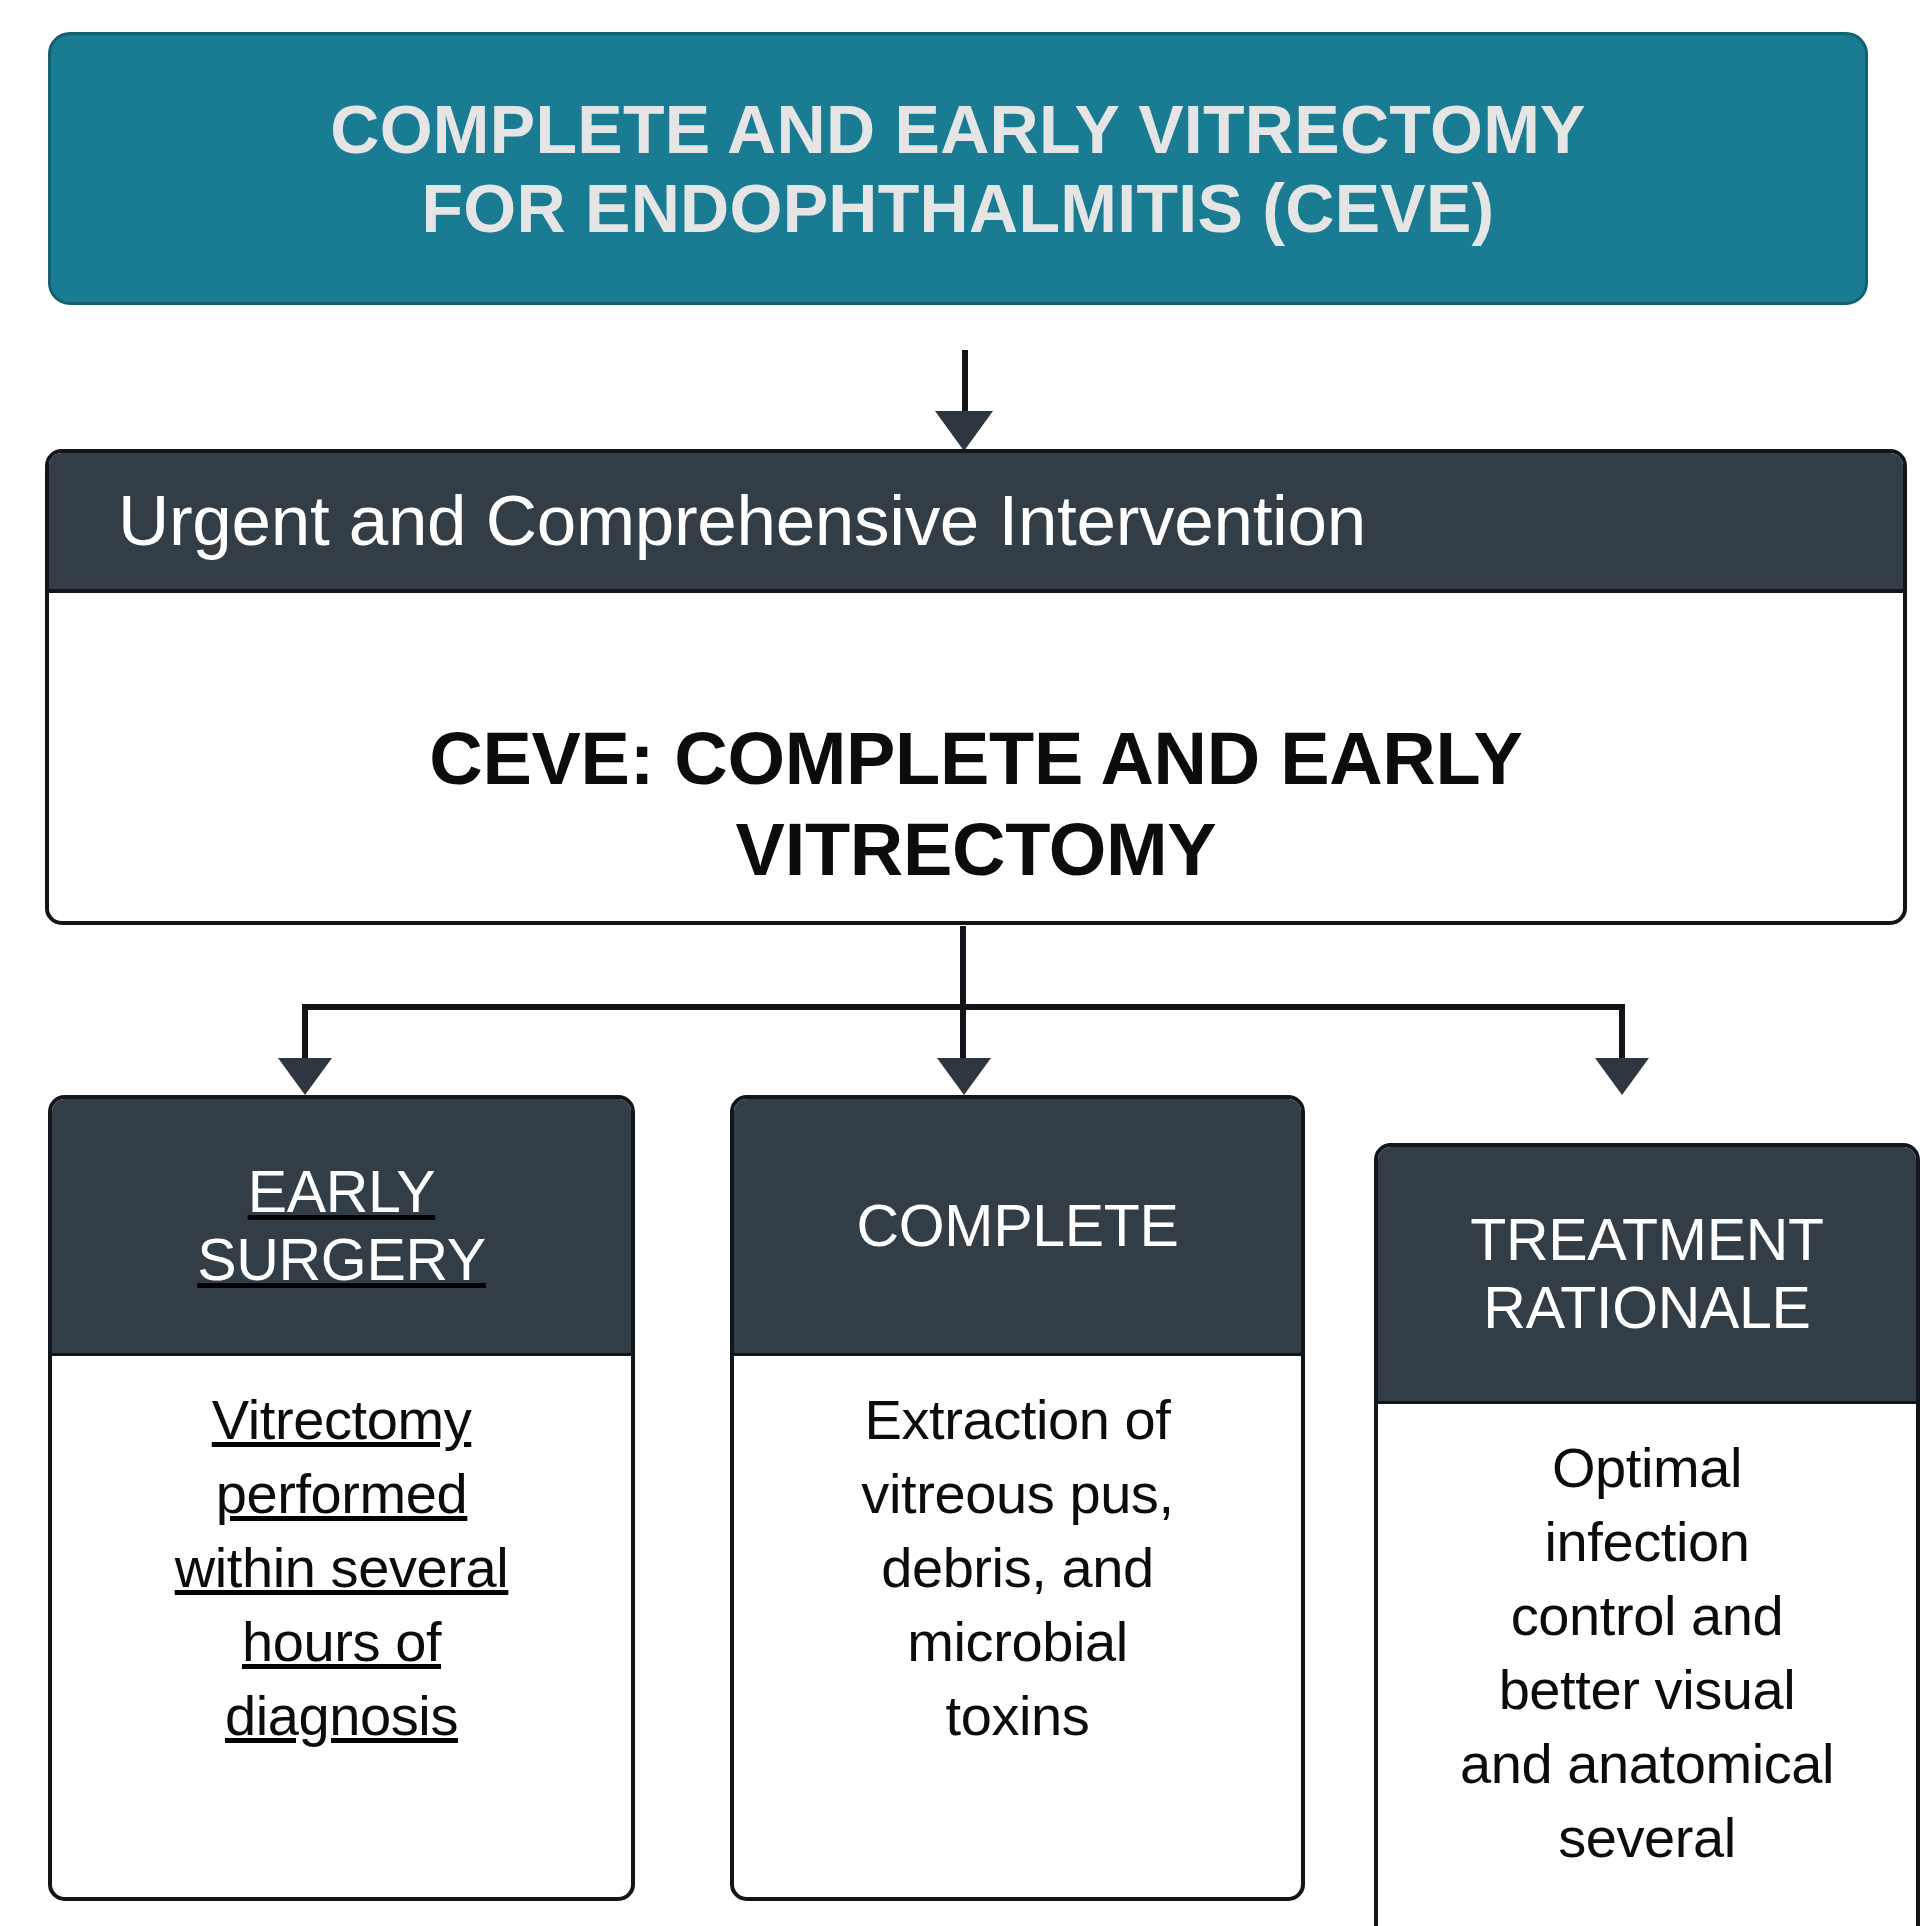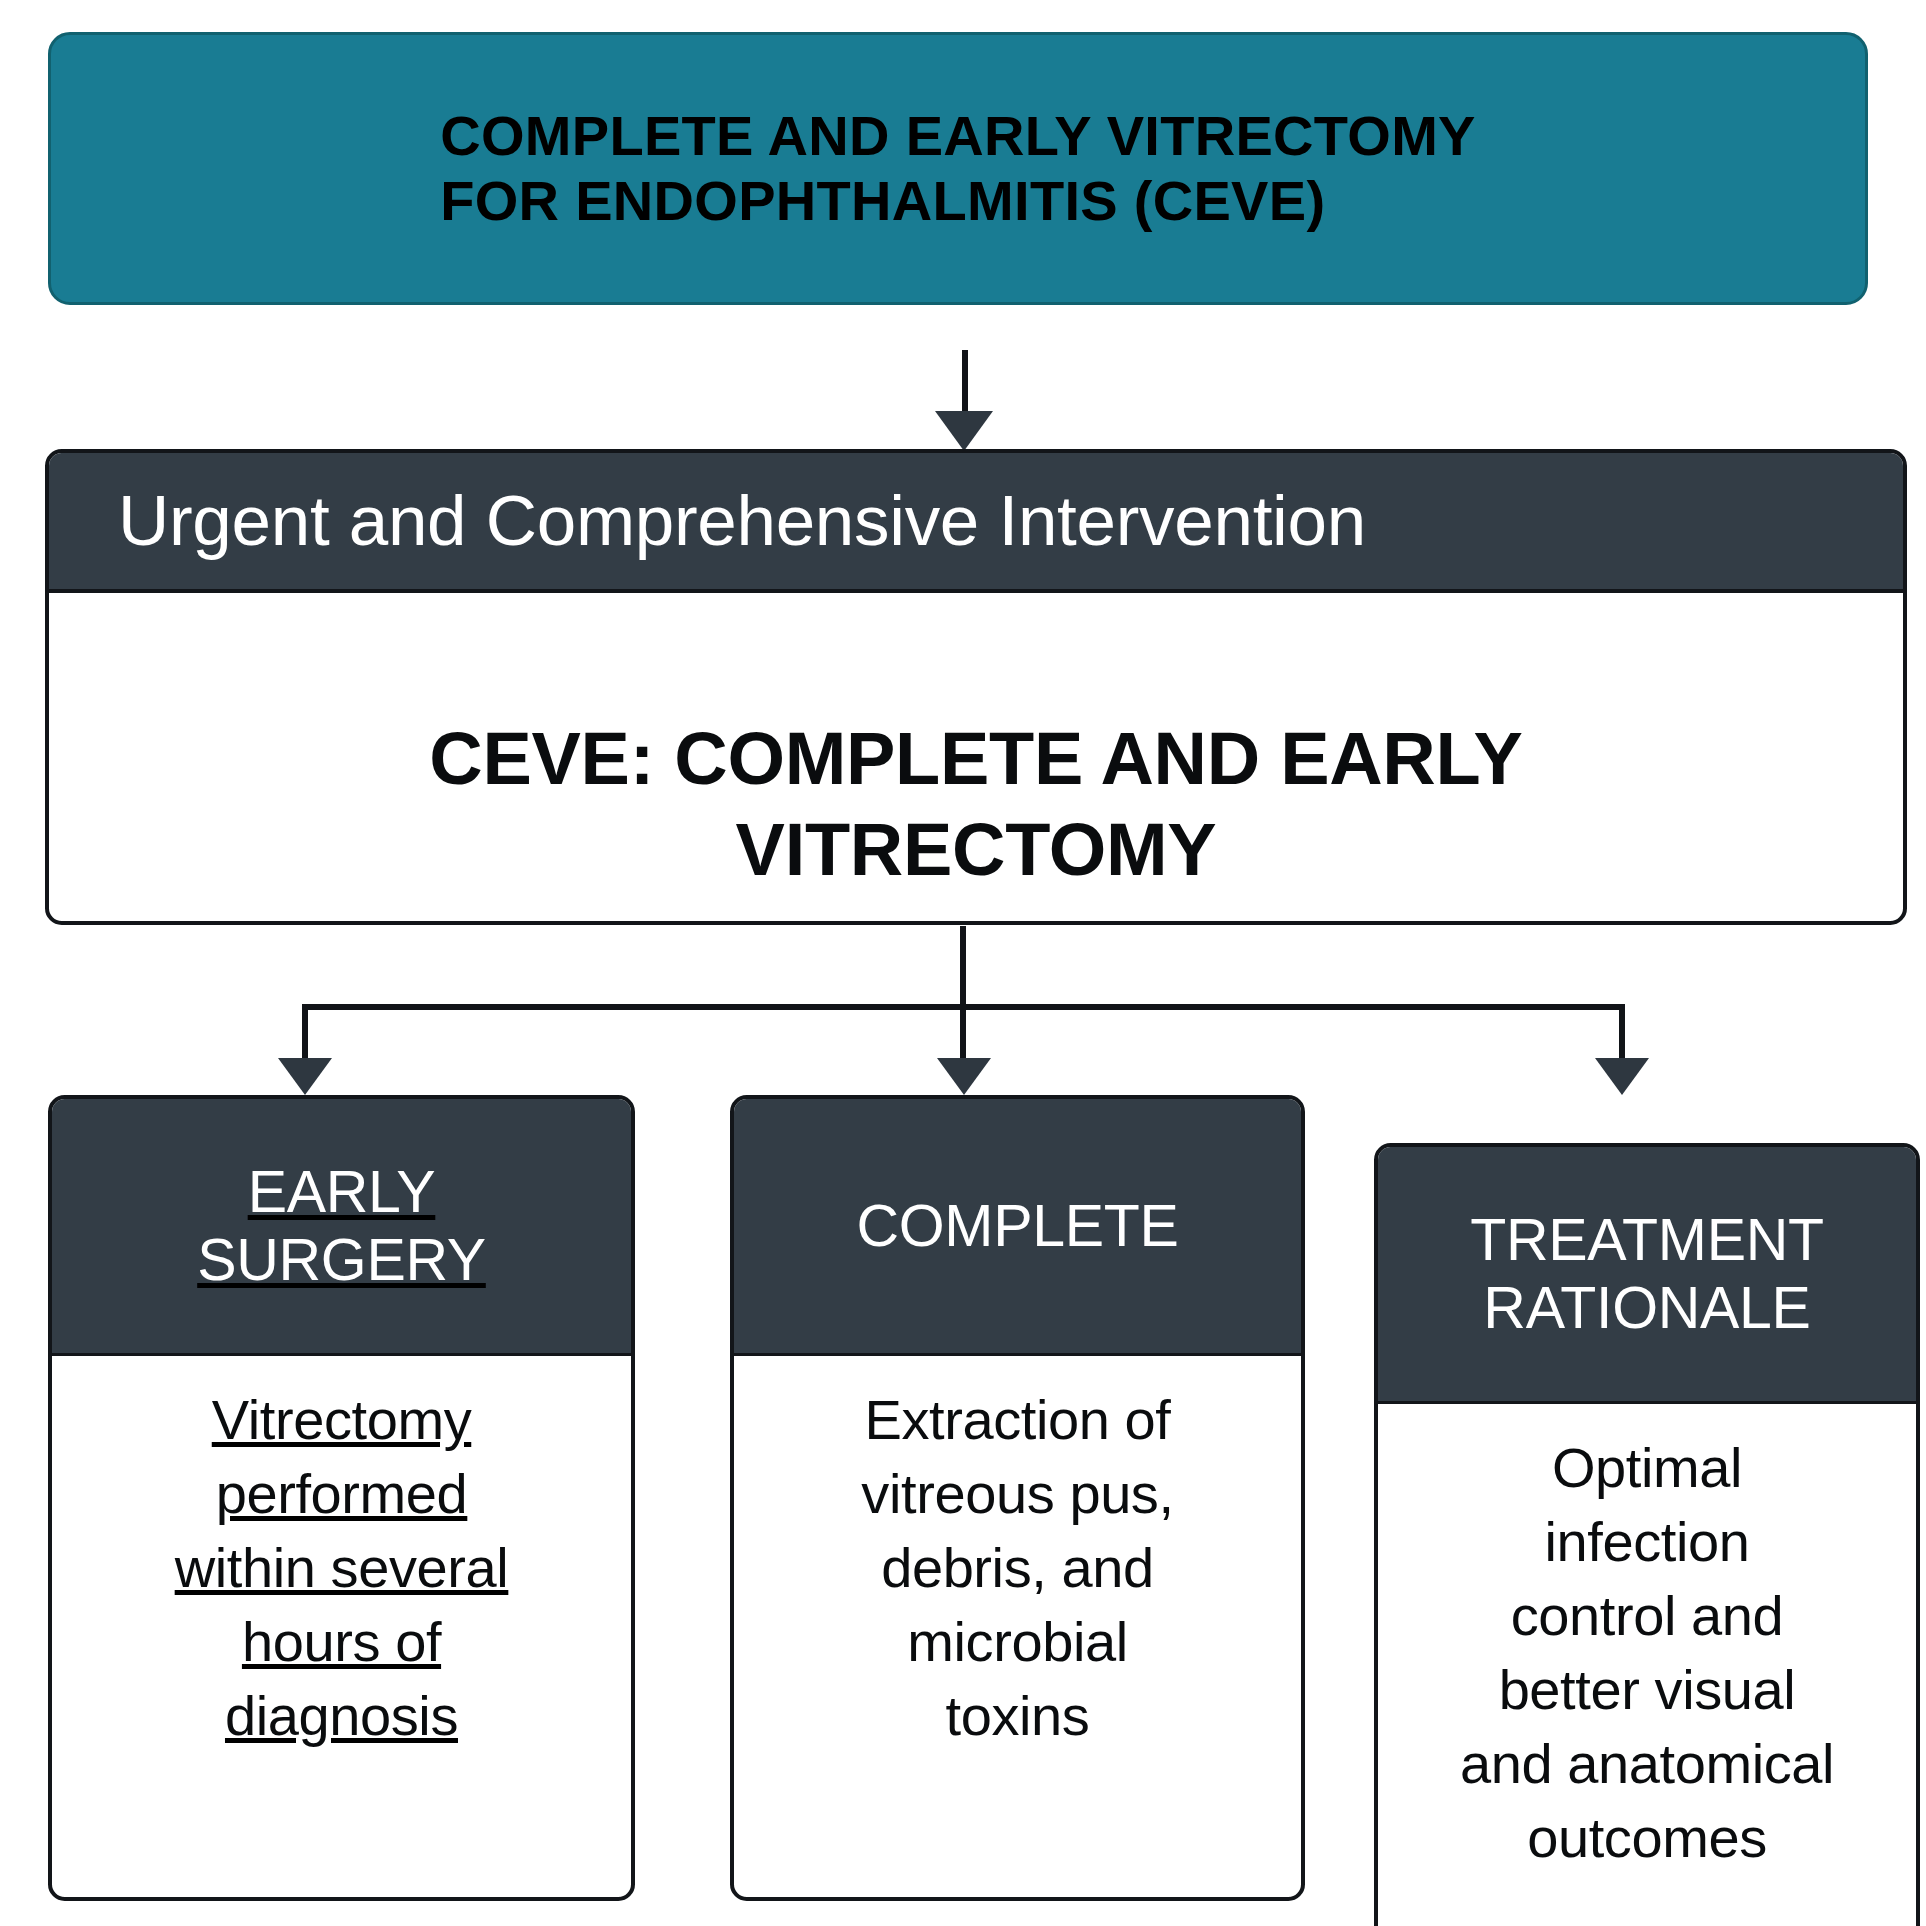--- a/index.html
+++ b/index.html
@@ -30,24 +30,25 @@
     background: #197C93;
     border: 3.2px solid #11616f;
     border-radius: 22px;
     box-sizing: border-box;
     display: flex;
     align-items: center;
     justify-content: center;
     padding: 0 39px;
   }
   .title-banner-text {
-    color: #000000;
-    font-size: 56px;
+    color: #e5e5e5;
+    font-size: 68px;
     font-weight: bold;
     line-height: 1.16;
+    text-align: center;
     letter-spacing: 0.3px;
     white-space: pre-line;
   }
 
   
   .conn-stem-1 {
     position: absolute;
     left: 962px;
     top: 350px;
     width: 5.8px;
@@ -275,18 +276,18 @@
     <div class="leaf-header">
       <span class="leaf-header-text">TREATMENT
 RATIONALE</span>
     </div>
     <div class="leaf-body">
       <span class="leaf-body-text">Optimal
 infection
 control and
 better visual
 and anatomical
-outcomes</span>
+several</span>
     </div>
   </div>
 
 </div>
 
 
 </body></html>

